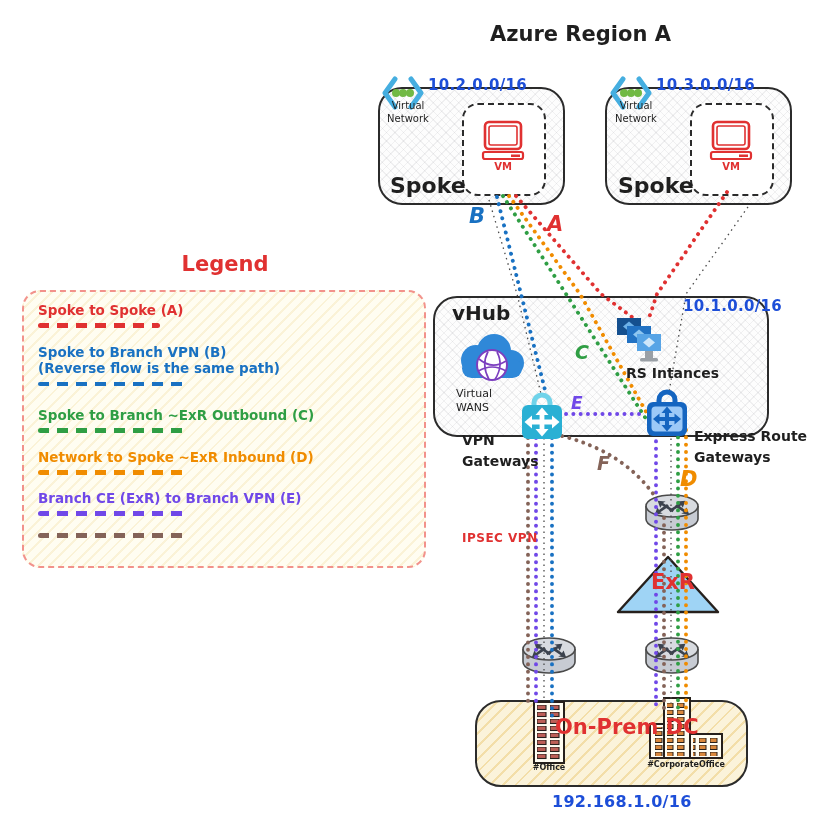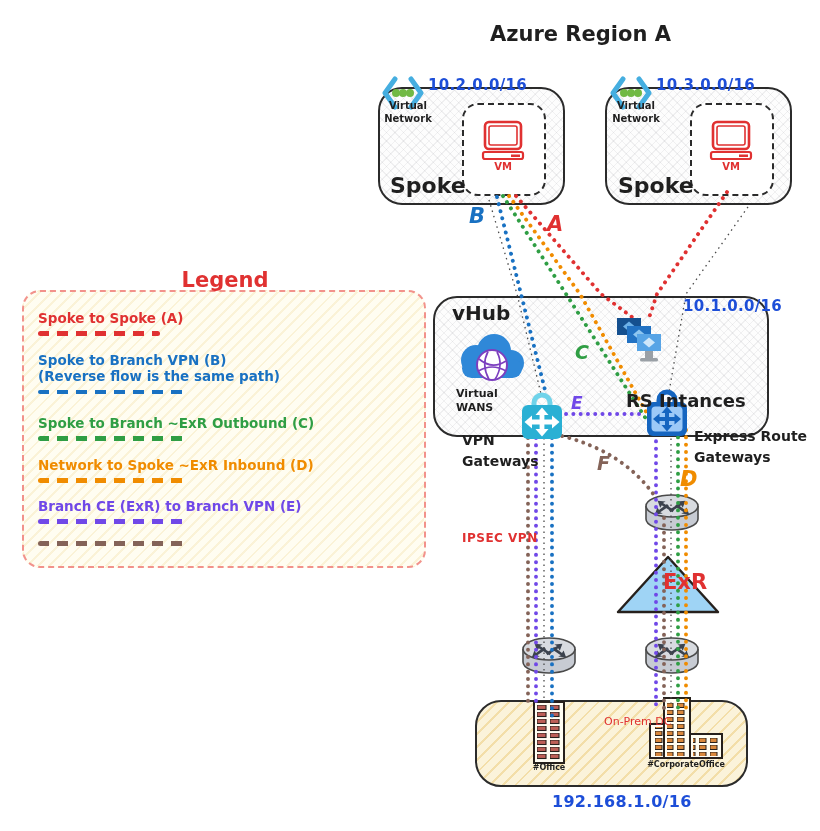--- a/index.html
+++ b/index.html
@@ -21,21 +21,21 @@
   .legend-box { position:absolute; border:2.4px dashed #f2928b; border-radius:18px;
     background: repeating-linear-gradient(-45deg, rgba(228,190,80,0.16) 0 2px, transparent 2px 8px), #fffdf1; }
 
   
   .hand { font-family:"DejaVu Sans", sans-serif; color:#1f1f1f; }
   .red { color:#e03131; } .blue { color:#1971c2; } .green { color:#2f9e44; }
   .orange { color:#f08c00; } .purple { color:#7048e8; } .brown { color:#846358; }
   .cidr { font-size:15px; font-weight:bold; color:#1d4ed8; letter-spacing:0.3px; }
   .flow-letter { font-size:21px; font-weight:bold; font-style:italic; }
   .box-title { font-size:22px; font-weight:600; }
-  .small-label { font-size:10px; font-weight:700; line-height:1.25; }
+  .small-label { font-size:10px; font-weight:400; line-height:1.25; }
 
   .lg-item { position:absolute; left:16px; right:12px; }
   .lg-text { font-size:13.5px; font-weight:700; color:var(--c); line-height:1.22; }
   .lg-dash { height:4.5px; border-radius:3px; margin-top:5px;
     background:repeating-linear-gradient(90deg, var(--c) 0 11px, transparent 11px 19px); }
 
   svg { display:block; }
   #flows { position:absolute; left:0; top:0; pointer-events:none; z-index:5; }
   .icon { z-index:6; }
   .txt { z-index:7; }
@@ -259,44 +259,44 @@
 Network</div>
   <div class="abs txt hand box-title" style="left:390px; top:173px;">Spoke</div>
   <div class="abs txt hand box-title" style="left:618px; top:173px;">Spoke</div>
   <div class="abs txt red" style="left:483px; top:161px; width:40px; text-align:center; font-size:10px; font-weight:bold;">VM</div>
   <div class="abs txt red" style="left:711px; top:161px; width:40px; text-align:center; font-size:10px; font-weight:bold;">VM</div>
 
   <div class="abs txt hand" style="left:452px; top:301px; font-size:20px; font-weight:600;">vHub</div>
   <div class="abs txt cidr" style="left:683px; top:297px;">10.1.0.0/16</div>
   <div class="abs txt hand small-label pre" style="left:456px; top:387px; width:70px; font-size:11px;">Virtual
 WANS</div>
-  <div class="abs txt hand" style="left:626px; top:365px; font-size:18px; font-weight:600;margin-top:25px;">RS Intances</div>
+  <div class="abs txt hand" style="left:626px; top:365px; font-size:14px; font-weight:600;">RS Intances</div>
 
   <div class="abs txt flow-letter blue" style="left:469px; top:204px;">B</div>
   <div class="abs txt flow-letter red" style="left:547px; top:212px;">A</div>
   <div class="abs txt flow-letter green" style="left:575px; top:341px; font-size:19px;">C</div>
   <div class="abs txt flow-letter purple" style="left:571px; top:393px; font-size:17px;">E</div>
   <div class="abs txt flow-letter brown" style="left:597px; top:452px; font-size:19px;">F</div>
   <div class="abs txt flow-letter orange" style="left:680px; top:467px;">D</div>
 
   <div class="abs txt hand pre" style="left:462px; top:430px; font-size:14px; font-weight:600; line-height:1.5;">VPN
 Gateways</div>
   <div class="abs txt hand pre" style="left:694px; top:426px; font-size:14px; font-weight:600; line-height:1.5;">Express Route
 Gateways</div>
   <div class="abs txt red" style="left:462px; top:531px; font-size:12px; font-weight:bold; letter-spacing:0.5px;">IPSEC VPN</div>
-  <div class="abs txt red" style="left:643px; top:570px; width:52px; text-align:left; font-size:21px; font-weight:bold;margin-left:20px;">ExR</div>
-
-  <div class="abs txt red" style="left:604px; top:715px; font-size:11px; font-weight:normal;">On-Prem DC</div>
+  <div class="abs txt red" style="left:643px; top:570px; width:52px; text-align:right; font-size:21px; font-weight:bold;">ExR</div>
+
+  <div class="abs txt red" style="left:555px; top:715px; font-size:21px; font-weight:bold;">On-Prem DC</div>
   <div class="abs txt hand" style="left:524px; top:763px; width:50px; text-align:center; font-size:8px; font-weight:600;">#Office</div>
   <div class="abs txt hand" style="left:642px; top:760px; width:88px; text-align:center; font-size:8px; font-weight:600;">#CorporateOffice</div>
   <div class="abs txt cidr" style="left:552px; top:792px; font-size:16px;">192.168.1.0/16</div>
 
-  <div class="abs txt red" style="left:150px; top:268px; width:150px; text-align:center; font-size:21px; font-weight:bold;">Legend</div>
-
-  <div class="abs" style="left:22px; top:290px; width:404px; height:278px; z-index:7;margin-top:8px;">
+  <div class="abs txt red" style="left:150px; top:252px; width:150px; text-align:center; font-size:21px; font-weight:bold;">Legend</div>
+
+  <div class="abs" style="left:22px; top:290px; width:404px; height:278px; z-index:7;">
     <div class="lg-item" style="top: 12px; --c: #e03131;">
       <div class="lg-text">Spoke to Spoke (A)</div>
       <div class="lg-dash" style="width:122px;"></div>
     </div>
     <div class="lg-item" style="top: 54px; --c: #1971c2;">
       <div class="lg-text">Spoke to Branch VPN (B)</div>
       <div class="lg-text">(Reverse flow is the same path)</div>
       <div class="lg-dash" style="width:146px;"></div>
     </div>
     <div class="lg-item" style="top: 117px; --c: #2f9e44;">

